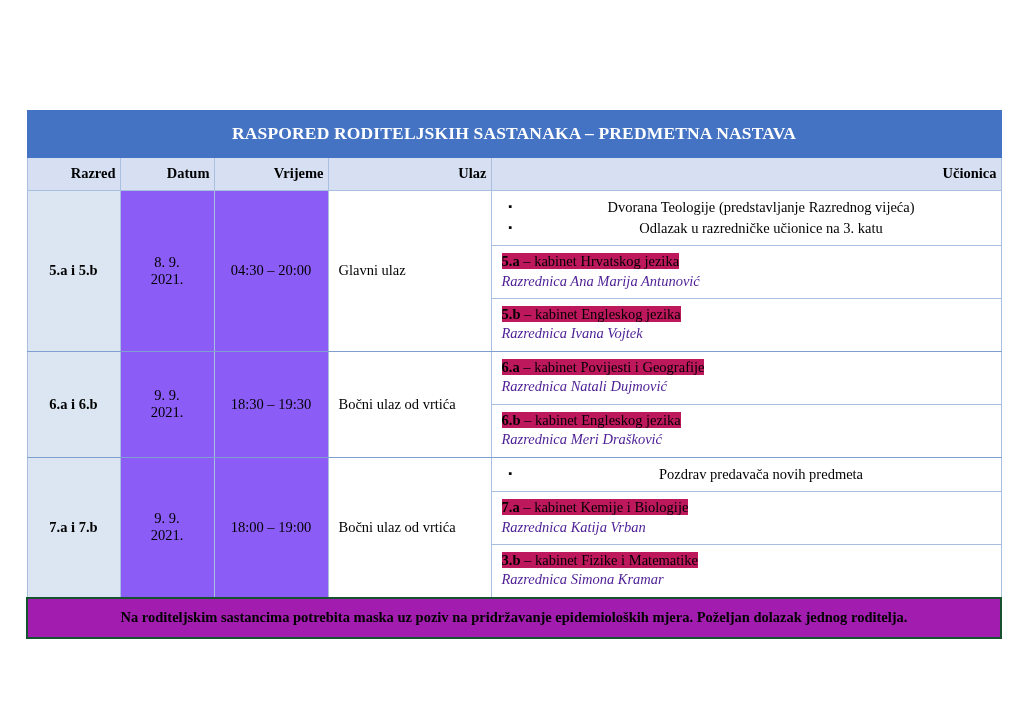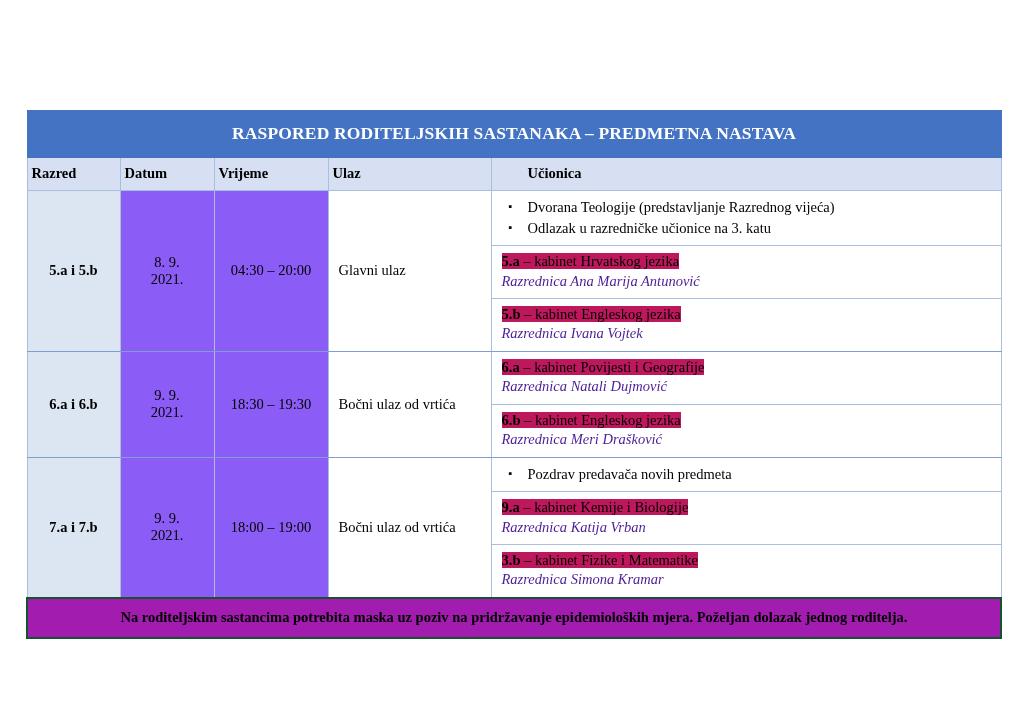--- a/index.html
+++ b/index.html
@@ -45,21 +45,21 @@
     font-weight: bold;
     font-size: 17.5px;
     letter-spacing: 0.15px;
     padding: 12px 4px 13px 4px;
     border: 1px solid #4573c4;
   }
 
   
   .col-head {
     background: #d6e0f2;
-    text-align: left;
+    text-align: right;
     font-weight: bold;
     font-size: 14.5px;
     color: #000000;
     padding: 7px 4px 8px 4px;
     border-left: 1px solid #a9bfe0;
     border-right: 1px solid #a9bfe0;
     border-bottom: 1px solid #a9bfe0;
   }
   .col-head.first { border-left: 1px solid #a9bfe0; }
   .col-head.last  { border-right: 1px solid #a9bfe0; padding-left: 36px; }
@@ -114,21 +114,21 @@
     display: inline-block;
     width: 26px;
     flex: 0 0 26px;
     font-size: 11px;
     line-height: 1.75;
     color: #000000;
     text-align: left;
     padding-left: 7px;
     box-sizing: border-box;
   }
-  .bullet-text { flex: 1 1 auto; }
+  .bullet-text { flex: 1 1 auto; text-align: center; }
 
   .room-title {
     font-size: 14.5px;
     line-height: 1.34;
     color: #000000;
   }
   .room-title .hl {
     background: #be185d;
   }
   .room-title .code { font-weight: bold; }
@@ -227,21 +227,21 @@
           <td class="cell c-time">18:00 – 19:00</td>
           <td class="cell c-entrance">Bočni ulaz od vrtića</td>
           <td class="cell c-rooms">
             <div class="room-block">
               <div class="bullet-line">
                 <span class="bullet-mark">▪</span>
                 <span class="bullet-text">Pozdrav predavača novih predmeta</span>
               </div>
             </div>
             <div class="room-block">
-              <div class="room-title"><span class="hl"><span class="code">9.a</span><span> – </span><span>kabinet Kemije i Biologije</span></span></div>
+              <div class="room-title"><span class="hl"><span class="code">7.a</span><span> – </span><span>kabinet Kemije i Biologije</span></span></div>
               <div class="teacher">Razrednica Katija Vrban</div>
             </div>
             <div class="room-block">
               <div class="room-title"><span class="hl"><span class="code">3.b</span><span> – </span><span>kabinet Fizike i Matematike</span></span></div>
               <div class="teacher">Razrednica Simona Kramar</div>
             </div>
           </td>
         </tr>
       </tbody>
 

